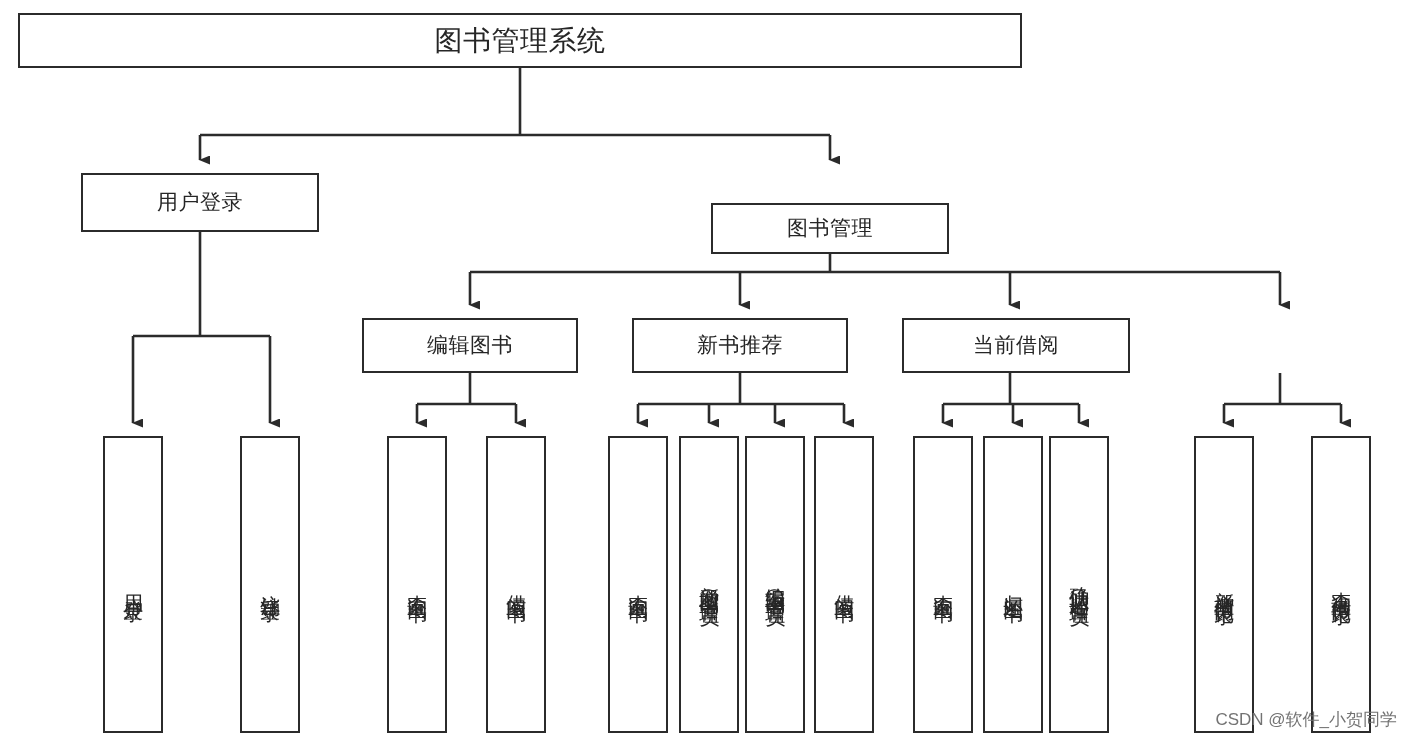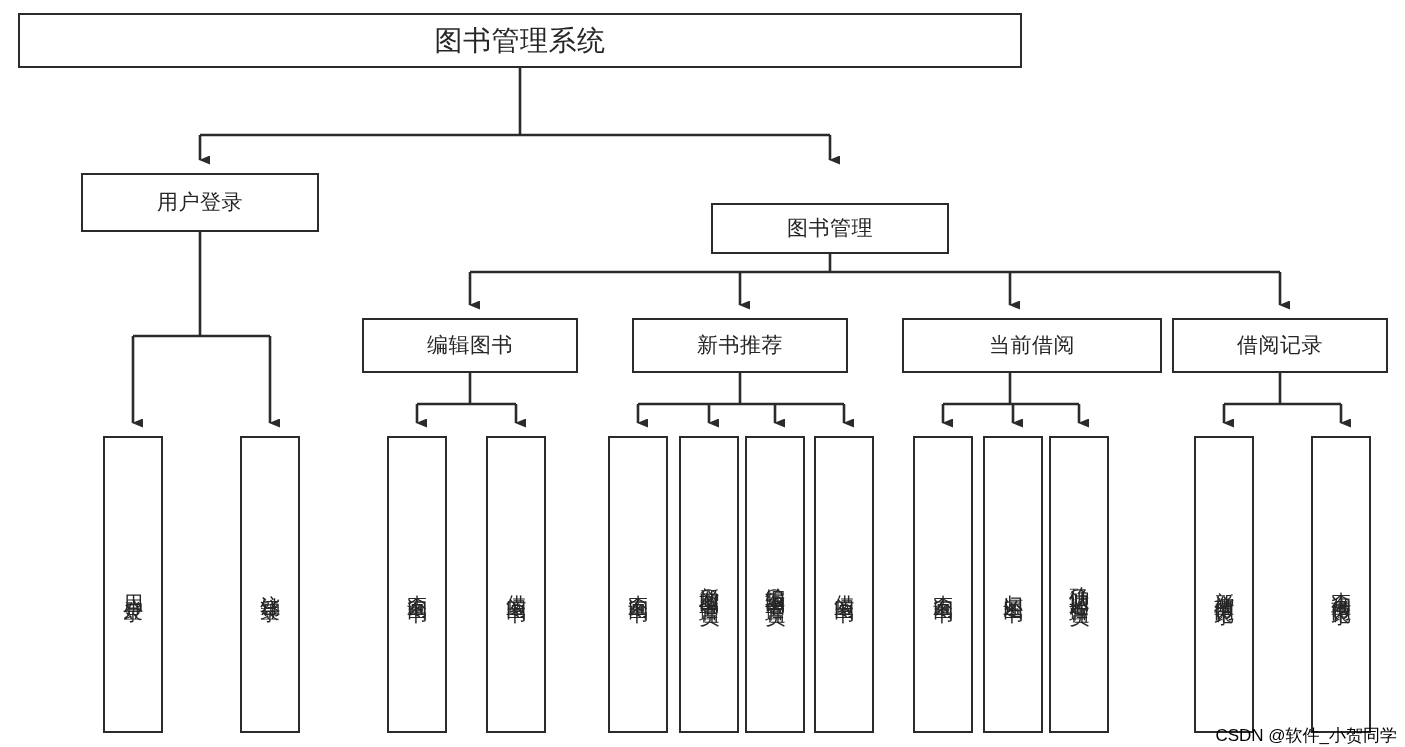--- a/index.html
+++ b/index.html
@@ -52,23 +52,23 @@
     text-orientation: upright;
     letter-spacing: 3px;
     font-size: 20px;
     white-space: normal;
     max-height: 100%;
   }
   .node-box.root .node-label { font-size: 28px; }
   .watermark {
     position: absolute;
     right: 8px;
-    bottom: 0;
+    bottom: 16px;
     font-size: 17px;
-    color: #000000;
+    color: #737373;
     white-space: nowrap;
     font-family: "Liberation Sans", "DejaVu Sans", sans-serif;
   }
 </style>
 </head>
 <body>
 
 <div id="diagram-root">
 
   <svg class="flow" viewBox="0 0 1405 747" preserveAspectRatio="none">
@@ -131,25 +131,22 @@
   <div class="node-box" style="left:711px; top:173px; width:238px; height:51px;margin-top:30px;">
     <span class="node-label">图书管理</span>
   </div>
 
   <div class="node-box" style="left:362px; top:318px; width:216px; height:55px;">
     <span class="node-label">编辑图书</span>
   </div>
   <div class="node-box" style="left:632px; top:318px; width:216px; height:55px;">
     <span class="node-label">新书推荐</span>
   </div>
-  <div class="node-box" style="left:902px; top:318px; width:260px; height:55px;">
+  <div class="node-box" style="left:902px; top:318px; width:228px; height:55px;">
     <span class="node-label">当前借阅</span>
-  </div>
-  <div class="node-box" style="left:1172px; top:318px; width:216px; height:55px;">
-    <span class="node-label">借阅记录</span>
   </div>
 
   <div class="node-box vertical" style="left:103px; top:436px; width:60px; height:297px;">
     <span class="node-label">用户登录</span>
   </div>
   <div class="node-box vertical" style="left:240px; top:436px; width:60px; height:297px;">
     <span class="node-label">注销登录</span>
   </div>
   <div class="node-box vertical" style="left:387px; top:436px; width:60px; height:297px;">
     <span class="node-label">查询图书</span>

